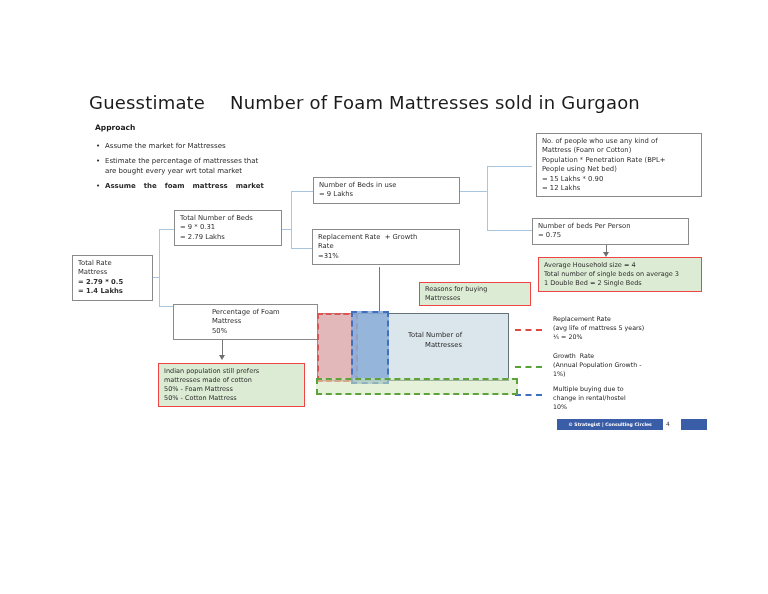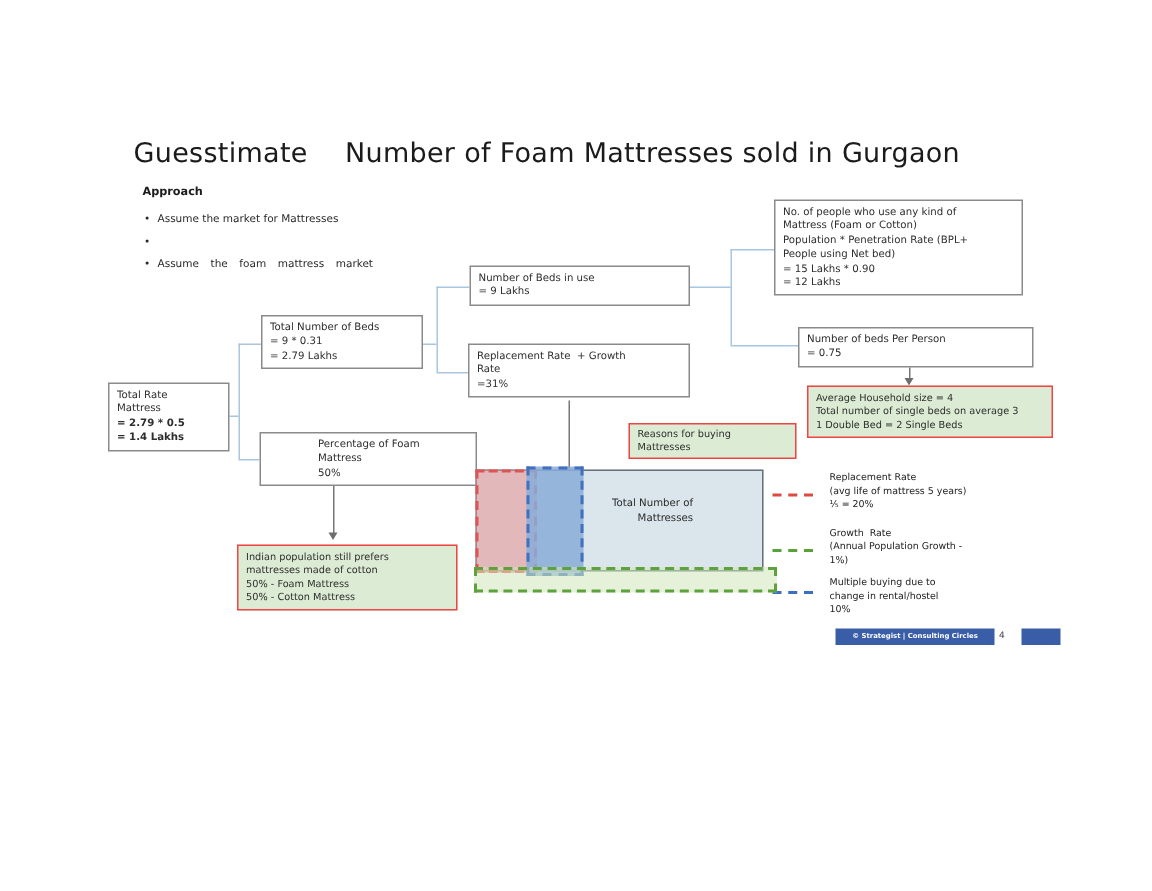--- a/index.html
+++ b/index.html
@@ -3,21 +3,21 @@
 <meta charset="utf-8">
 <style>
   html,body{margin:0;padding:0;background:#ffffff;}
   #canvas{position:relative;width:768px;height:430px;background:#ffffff;overflow:hidden;
           font-family:"DejaVu Sans","Liberation Sans",sans-serif;color:#2e2e2e;}
   .title{position:absolute;top:92px;font-size:18px;color:#1b1b1b;letter-spacing:0.2px;}
   .approach-head{position:absolute;left:95px;top:123px;font-size:7.5px;font-weight:bold;color:#1b1b1b;}
   .bullets{position:absolute;left:96px;top:141px;width:210px;font-size:7px;line-height:10px;color:#2a2a2a;}
   .bullet{display:flex;margin-bottom:5px;}
   .bullet .mark{width:9px;flex:0 0 9px;}
-  .justify{word-spacing:5.5px;}
+  .justify{word-spacing:5.5px;font-weight:bold;}
   .box{position:absolute;background:#ffffff;border:1px solid #8a8a8a;padding:3px 5px;
        font-size:6.8px;line-height:1.38;color:#2e2e2e;}
   .box .bl{white-space:pre;}
   .bold{font-weight:bold;}
   .gbox{background:#dcebd3;border:1px solid #ef4444;}
   .hline,.vline{position:absolute;background:#a9c6e1;}
   .hline{height:1px;}
   .vline{width:1px;}
   .grayline{background:#777777;}
   .arrowhead{position:absolute;width:0;height:0;border-left:3px solid transparent;
@@ -51,20 +51,24 @@
   <div class="approach-head">Approach</div>
   <div class="bullets">
     <div class="bullet">
       <span class="mark">•</span>
       <div>
           <div>Assume the market for Mattresses</div>
         </div>
     </div>
     <div class="bullet">
       <span class="mark">•</span>
+      <div>
+        <div>Estimate the percentage of mattresses that</div>
+        <div>are bought every year wrt total market</div>
+      </div>
     </div>
     <div class="bullet">
       <span class="mark">•</span>
       <div>
           <div class="justify">Assume the foam mattress market</div>
         </div>
     </div>
   </div>
 
   <div class="hline" style="left:141px;top:277px;width:18px;"></div>
@@ -104,27 +108,27 @@
     <div class="bl">= 2.79 Lakhs</div>
   </div>
 
   <div class="box" style="left:72px;top:255px;width:69px;">
     <div class="bl">Total Rate</div>
     <div class="bl">Mattress</div>
     <div class="bl bold">= 2.79 * 0.5</div>
     <div class="bl bold">= 1.4 Lakhs</div>
   </div>
 
-  <div class="box" style="left:173px;top:288px;width:100px;padding-left:38px;">
+  <div class="box" style="left:173px;top:304px;width:100px;padding-left:38px;">
     <div class="bl">Percentage of Foam</div>
     <div class="bl">Mattress</div>
     <div class="bl">50%</div>
   </div>
 
-  <div class="box" style="left:516px;top:133px;width:154px;">
+  <div class="box" style="left:536px;top:133px;width:154px;">
     <div class="bl">No. of people who use any kind of</div>
     <div class="bl">Mattress (Foam or Cotton)</div>
     <div class="bl">Population * Penetration Rate (BPL+</div>
     <div class="bl">People using Net bed)</div>
     <div class="bl">= 15 Lakhs * 0.90</div>
     <div class="bl">= 12 Lakhs</div>
   </div>
 
   <div class="box" style="left:532px;top:218px;width:145px;">
     <div class="bl">Number of beds Per Person</div>

